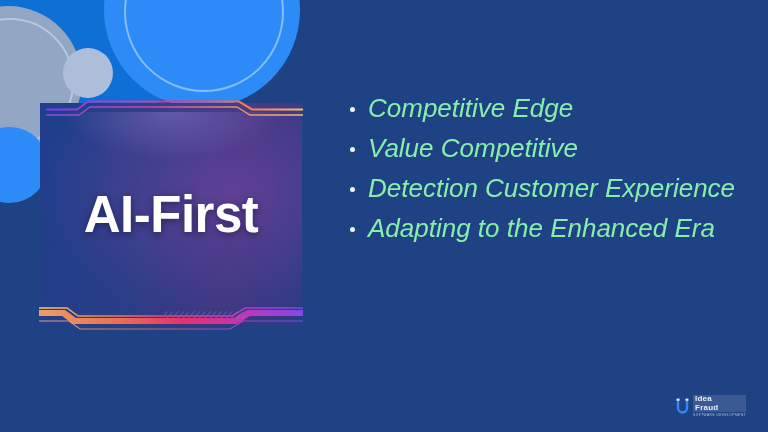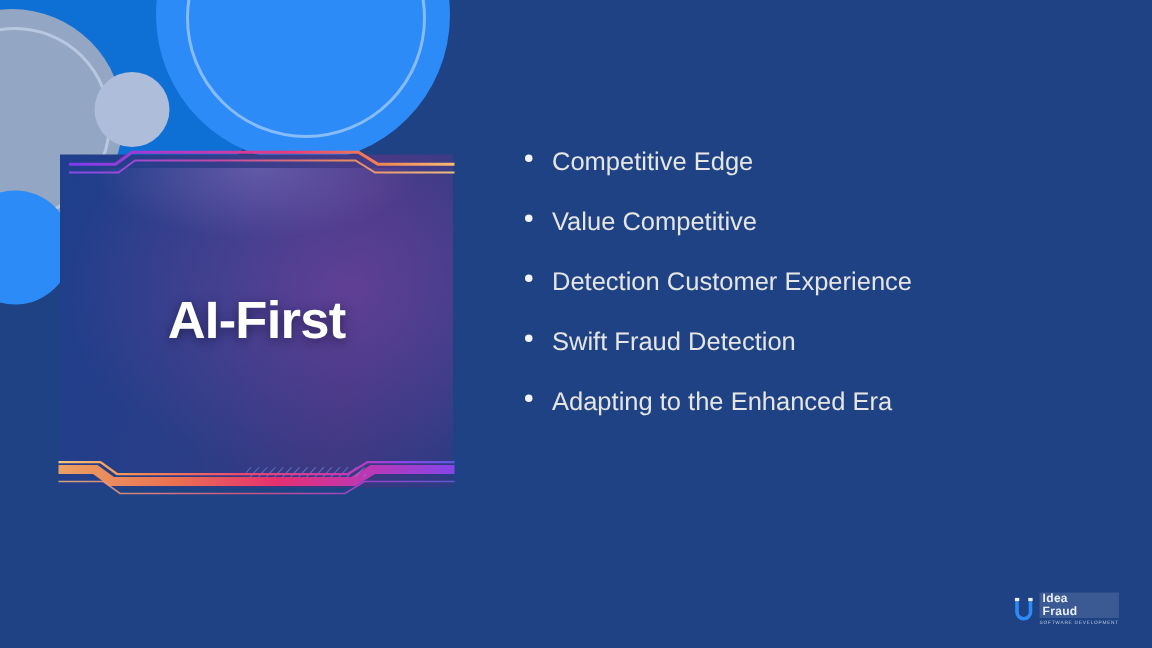--- a/index.html
+++ b/index.html
@@ -127,21 +127,21 @@
   #panel-title {
     position: absolute;
     left: 0;
     top: 0;
     width: 262px;
     height: 236px;
     display: flex;
     align-items: center;
     justify-content: center;
     color: #ffffff;
-    font-size: 35px;
+    font-size: 51px;
     font-weight: 700;
     letter-spacing: -0.5px;
     text-shadow: 0 2px 7px rgba(10, 12, 40, 0.5);
     white-space: nowrap;
   }
 
   
   #bullets {
     position: absolute;
     left: 350px;
@@ -157,25 +157,26 @@
     width: 5px;
     height: 5px;
     border-radius: 50%;
     background: #f2f5fb;
     margin-right: 13px;
     flex: 0 0 auto;
     position: relative;
     top: -5px;
   }
   .bullet-text {
-    color: #e5e5e5;
-    font-size: 17px;
+    color: #86efac;
+    font-size: 26px;
     font-weight: 400;
     line-height: 24px;
     white-space: nowrap;
+    font-style: italic;
   }
 
   
   #logo {
     position: absolute;
     right: 22px;
     bottom: 14px;
     display: flex;
     align-items: center;
   }
@@ -298,24 +299,20 @@
       <span class="bullet-dot"></span>
       <span class="bullet-text">Value Competitive</span>
     </div>
 
 
     <div class="bullet-row">
       <span class="bullet-dot"></span>
       <span class="bullet-text">Detection Customer Experience</span>
     </div>
 
-    <div class="bullet-row">
-      <span class="bullet-dot"></span>
-      <span class="bullet-text">Swift Fraud Detection</span>
-    </div>
 
     <div class="bullet-row">
       <span class="bullet-dot"></span>
       <span class="bullet-text">Adapting to the Enhanced Era</span>
     </div>
 
   </div>
 
   <div id="logo">
     <svg id="logo-mark" viewBox="0 0 15 17">

